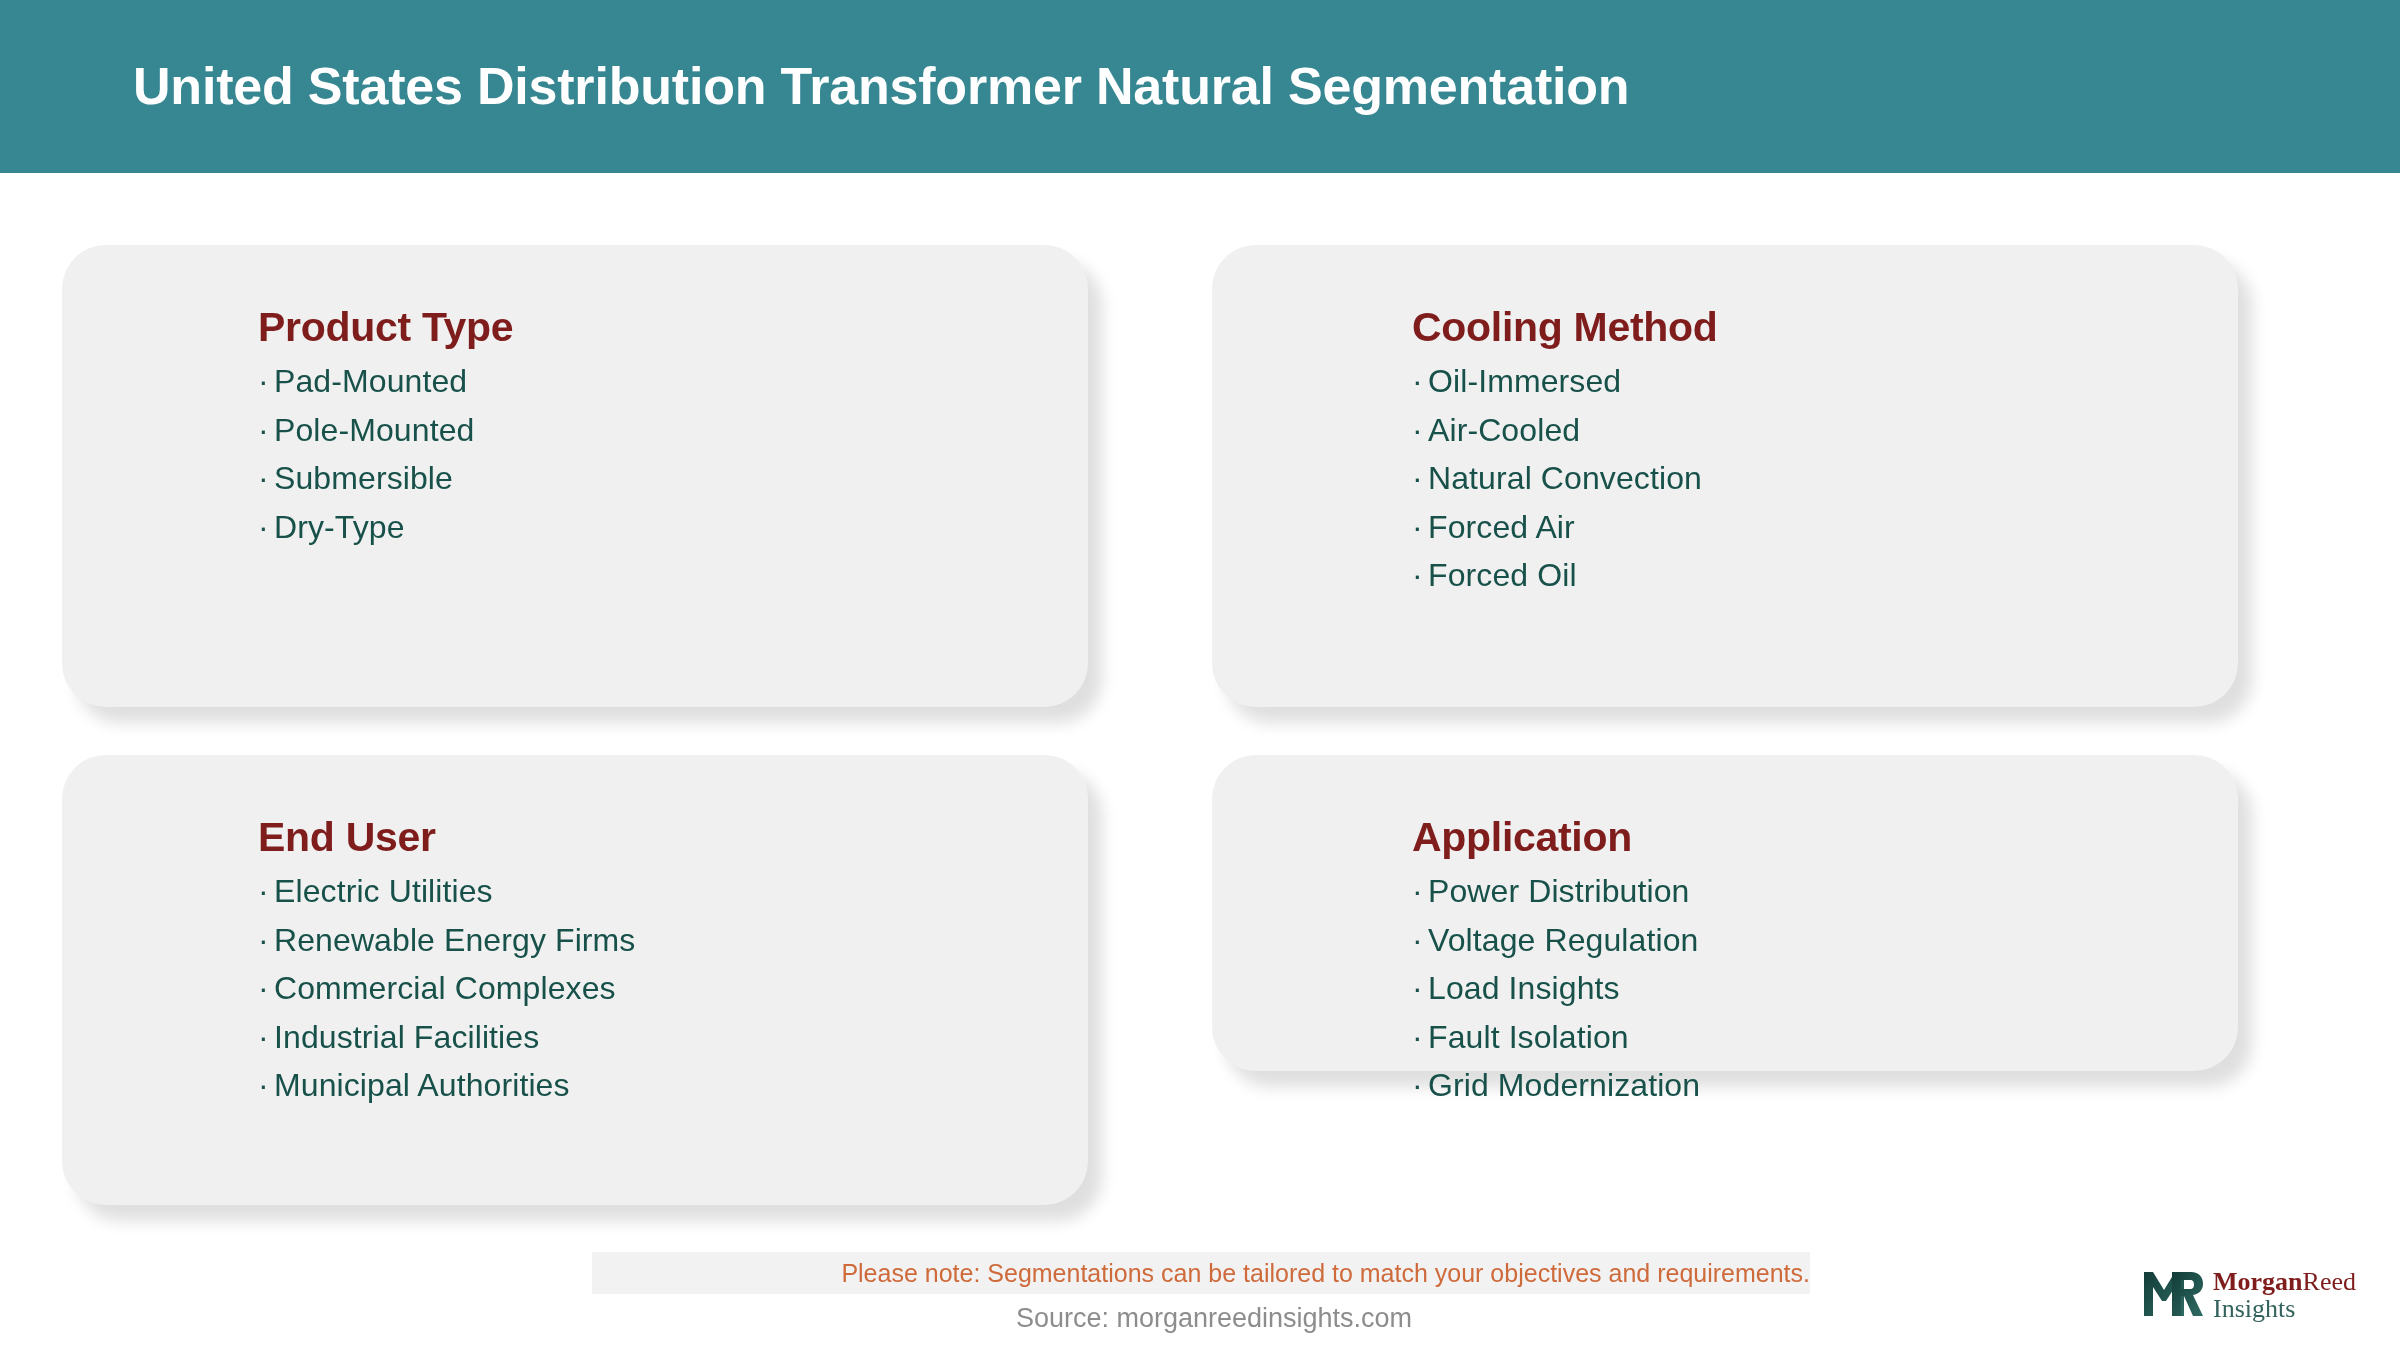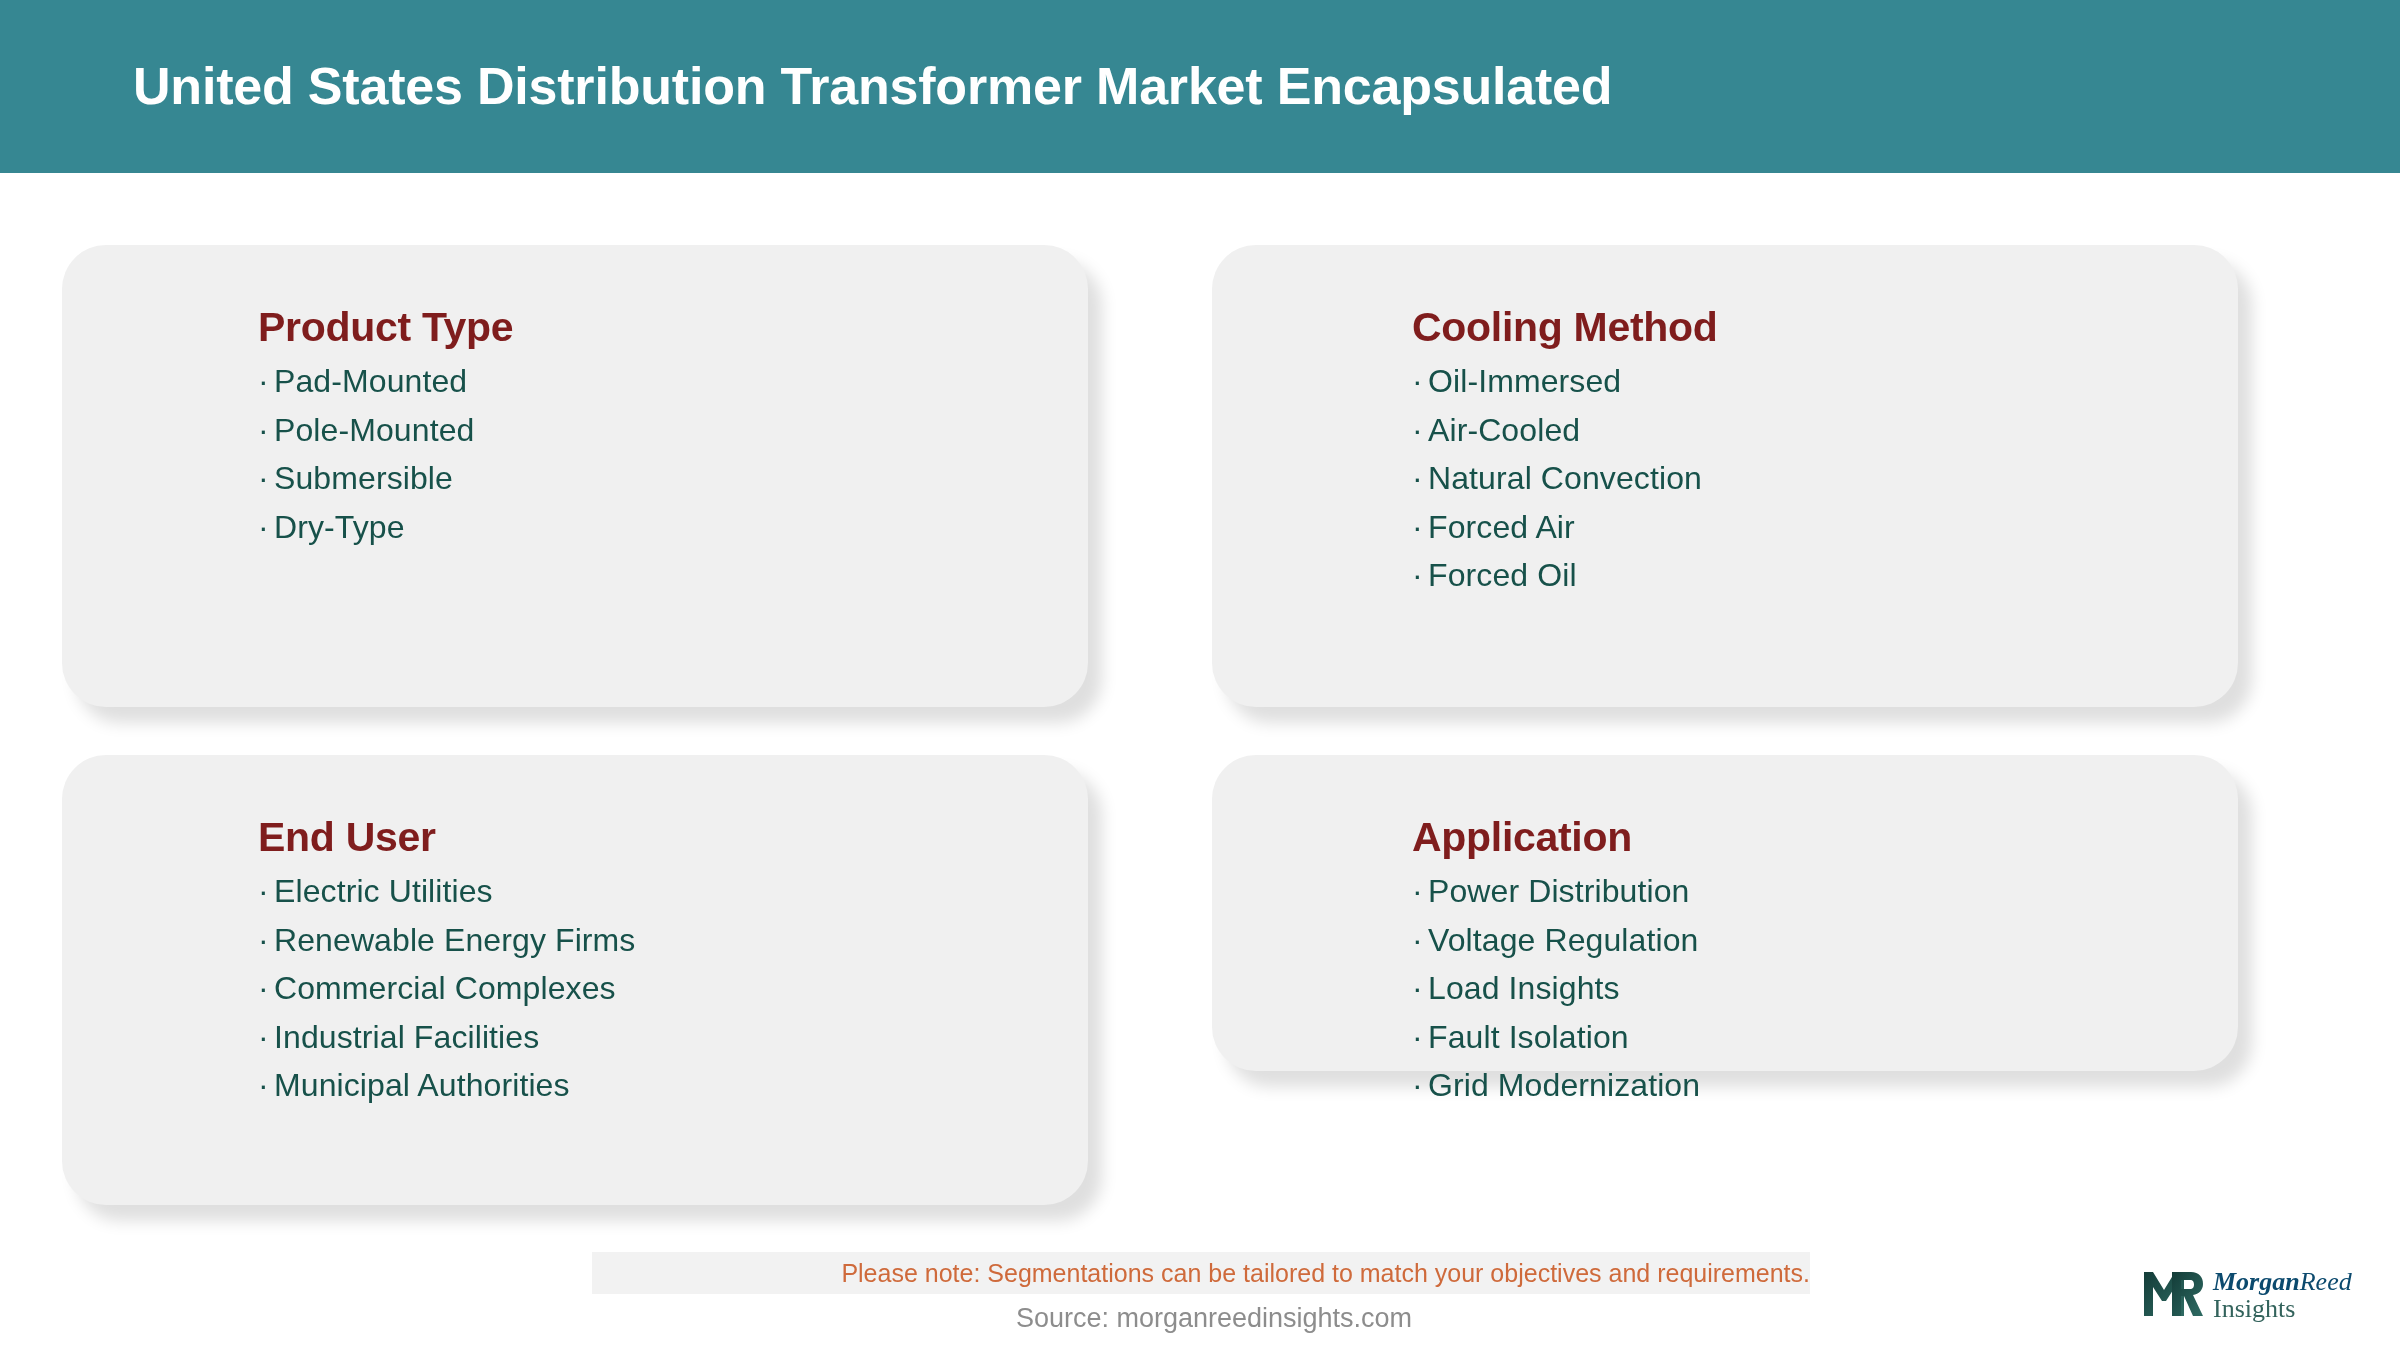--- a/index.html
+++ b/index.html
@@ -125,32 +125,32 @@
     left:2142px; top:1264px;
     width:238px; height:64px;
     display:flex;
     align-items:center;
   }
   .logo-mark { flex:0 0 auto; }
   .logo-text {
     margin-left:9px;
     line-height:1.02;
   }
-  .logo-line1 { font-family:"Liberation Serif", serif; font-size:26px; color:#0c4a6e; white-space:nowrap;font-style:italic; }
+  .logo-line1 { font-family:"Liberation Serif", serif; font-size:26px; color:#7f1d1d; white-space:nowrap; }
   .logo-line1 b { font-weight:bold; }
   .logo-line1 span.reed { font-weight:normal; }
   .logo-line2 { font-family:"Liberation Serif", serif; font-size:26px; color:#33635c; white-space:nowrap; }
 </style>
 </head>
 <body>
 
 <div class="slide">
 
   <div class="header-bar">
-    <div class="header-title">United States Distribution Transformer Market Encapsulated</div>
+    <div class="header-title">United States Distribution Transformer Natural Segmentation</div>
   </div>
 
   <div class="cards">
 
     <div class="card c0">
       <div class="card-inner">
         <div class="card-title">Product Type</div>
         <ul class="card-list">
           <li><span class="bullet">·</span><span>Pad-Mounted</span></li>
           <li><span class="bullet">·</span><span>Pole-Mounted</span></li>

